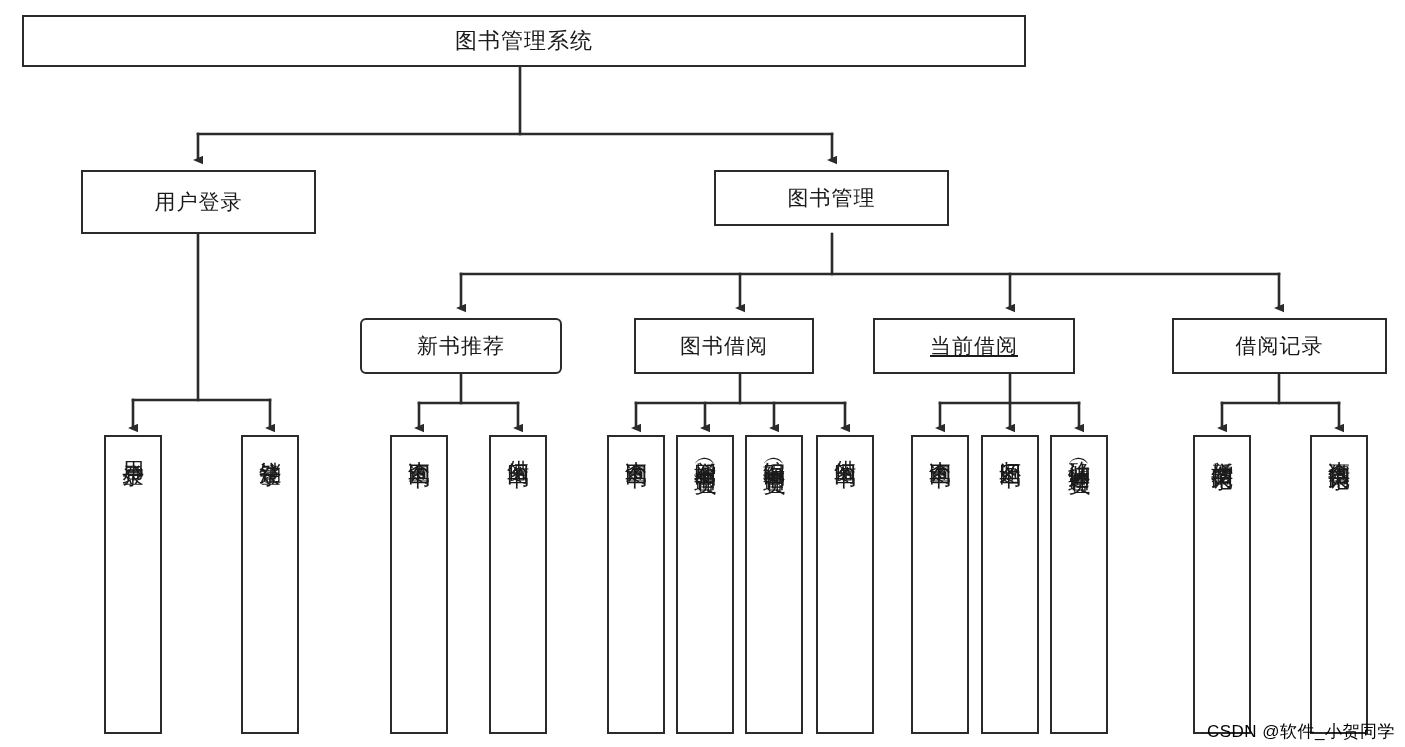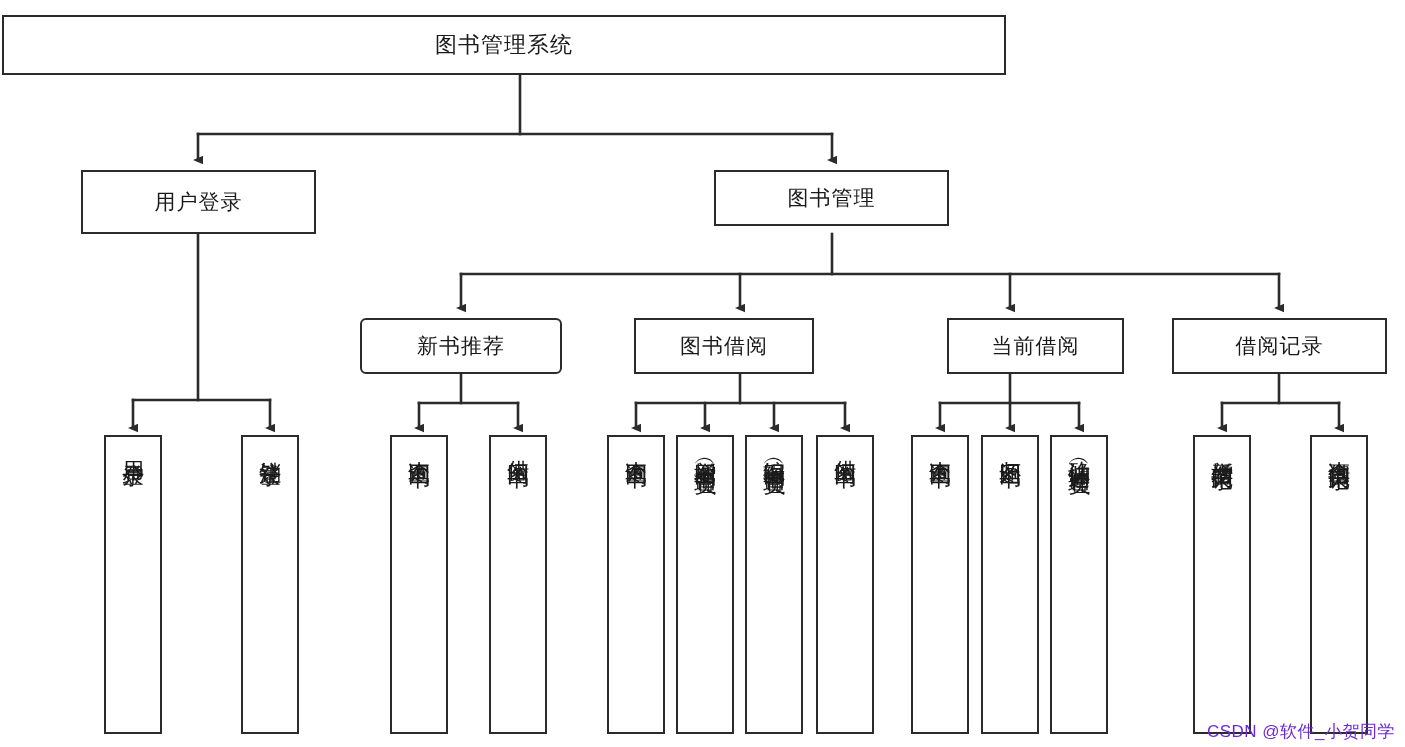--- a/index.html
+++ b/index.html
@@ -55,21 +55,21 @@
     line-height: 1.12;
     letter-spacing: 2px;
     white-space: nowrap;
     text-align: left;
   }
   .watermark {
     position: absolute;
     right: 10px;
     bottom: 4px;
     font-size: 17px;
-    color: #6d28d9;
+    color: #000000;
     white-space: nowrap;
     letter-spacing: 0.5px;
   }
 </style>
 </head>
 <body>
 
 <div id="diagram-root">
 
   <svg id="edge-layer" viewBox="0 0 1405 747" width="1405" height="747" xmlns="http://www.w3.org/2000/svg">
@@ -115,38 +115,38 @@
       <path d="M1010,403 L1010,428" marker-end="url(#arrowhead)"></path>
       <path d="M1079,403 L1079,428" marker-end="url(#arrowhead)"></path>
 
       <path d="M1279,374 L1279,403"></path>
       <path d="M1222,403 L1339,403"></path>
       <path d="M1222,403 L1222,428" marker-end="url(#arrowhead)"></path>
       <path d="M1339,403 L1339,428" marker-end="url(#arrowhead)"></path>
     </g>
   </svg>
 
-  <div class="node node-h node-root" style="left:2px; top:15px; width:1004px; height:60px;">
+  <div class="node node-h node-root" style="left:22px; top:15px; width:1004px; height:52px;">
     <span>图书管理系统</span>
   </div>
 
   <div class="node node-h" style="left:81px; top:170px; width:235px; height:64px;">
     <span>用户登录</span>
   </div>
   <div class="node node-h" style="left:714px; top:170px; width:235px; height:56px;">
     <span>图书管理</span>
   </div>
 
   <div class="node node-h" style="left:360px; top:318px; width:202px; height:56px;border-radius:6px;">
     <span>新书推荐</span>
   </div>
   <div class="node node-h" style="left:634px; top:318px; width:180px; height:56px;">
     <span>图书借阅</span>
   </div>
-  <div class="node node-h" style="left:947px; top:318px; width:177px; height:56px;">
+  <div class="node node-h" style="left:873px; top:318px; width:202px; height:56px;text-decoration:underline;">
     <span>当前借阅</span>
   </div>
   <div class="node node-h" style="left:1172px; top:318px; width:215px; height:56px;">
     <span>借阅记录</span>
   </div>
 
   <div class="node node-v" style="left:104px; top:435px; width:58px; height:299px;">
     <span class="vtext">用户登录</span>
   </div>
   <div class="node node-v" style="left:241px; top:435px; width:58px; height:299px;">

